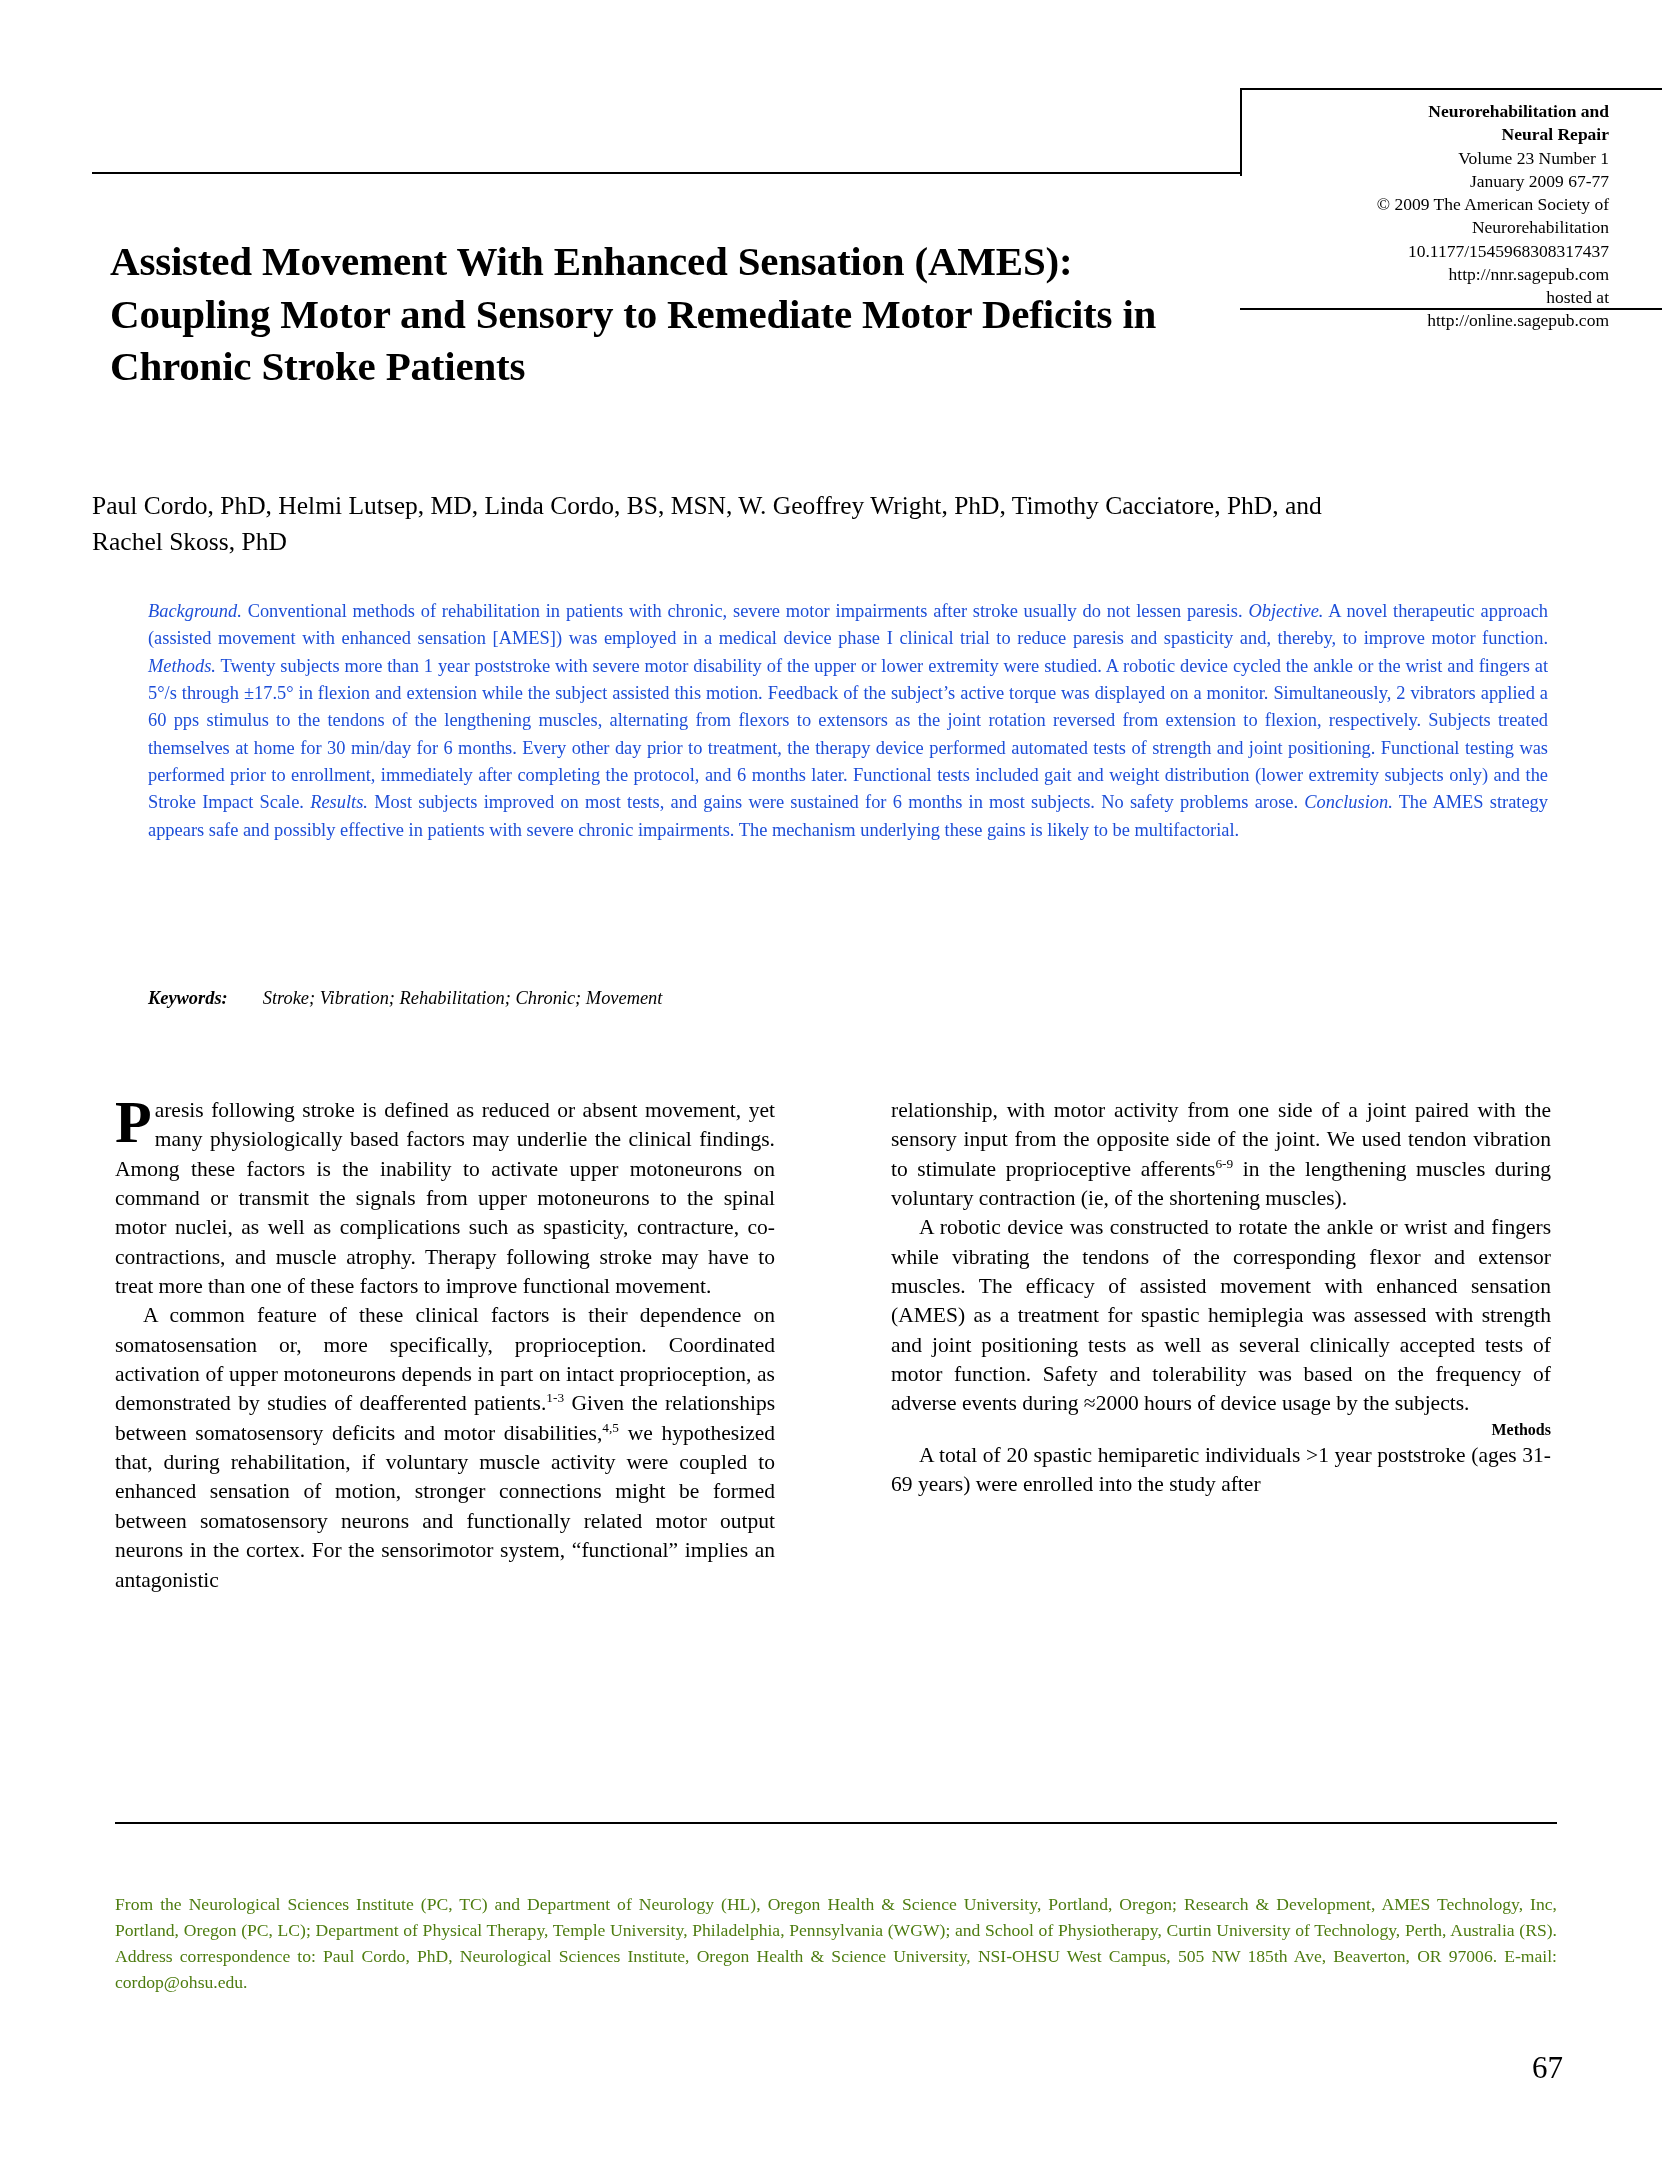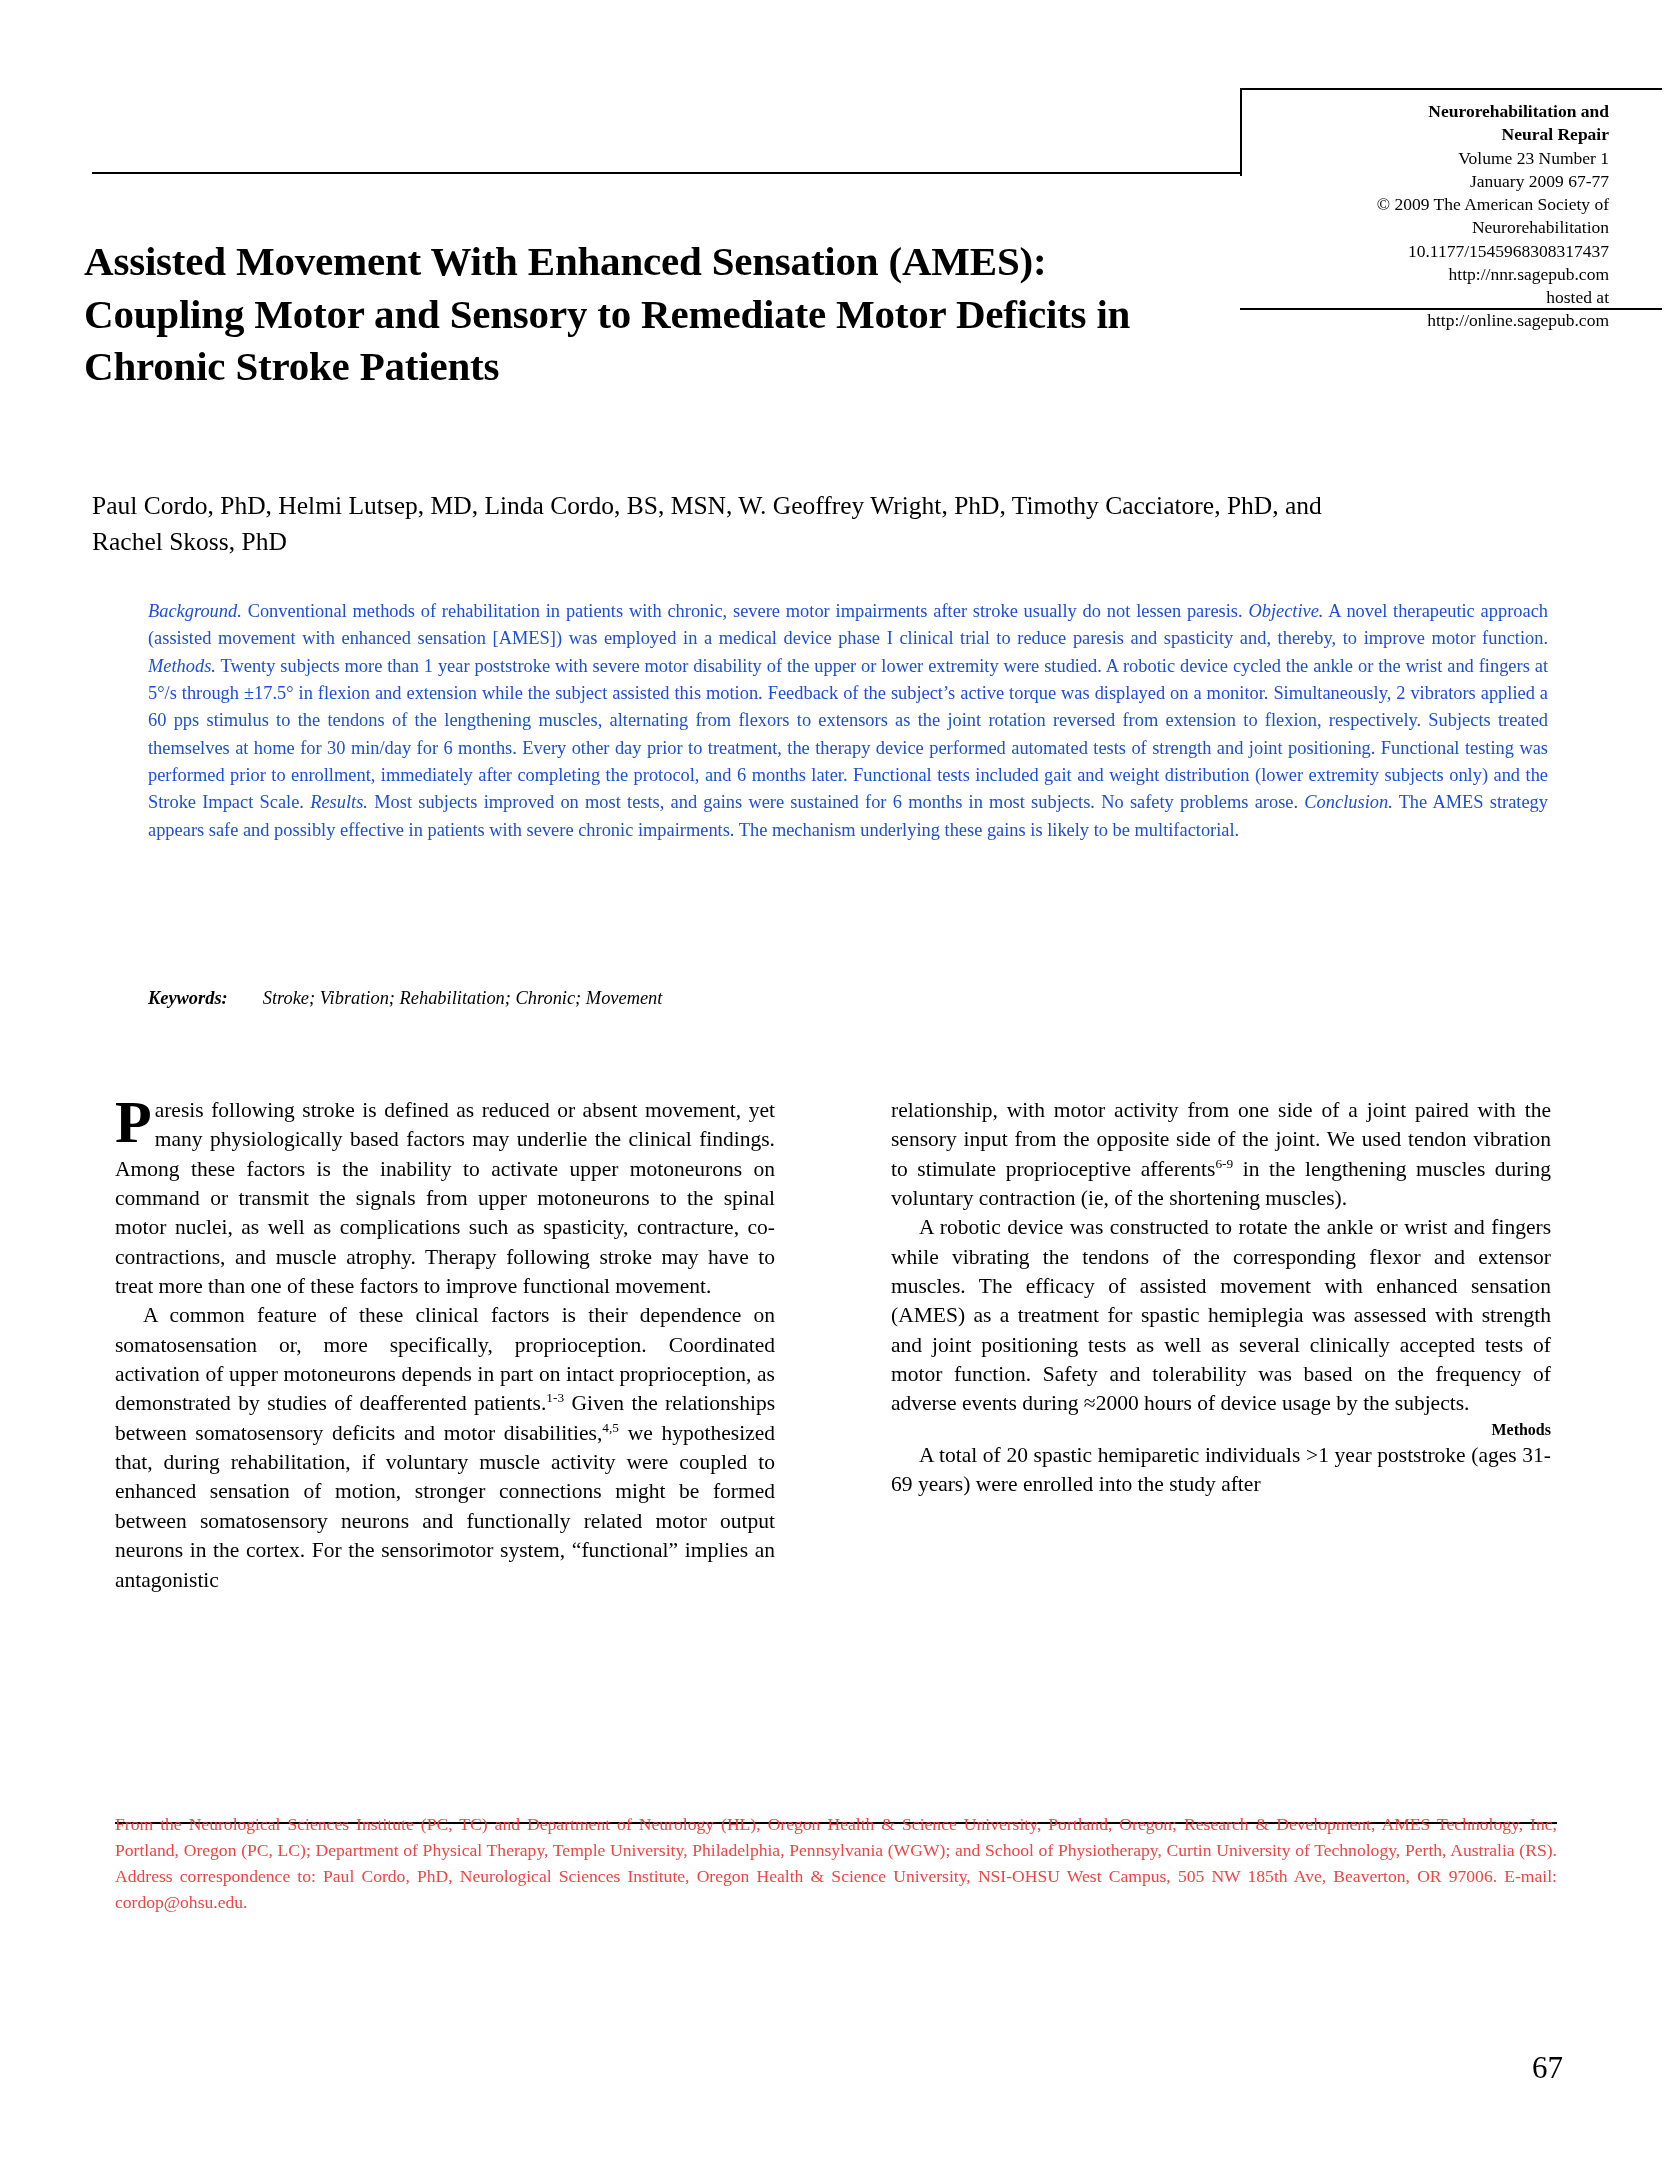--- a/index.html
+++ b/index.html
@@ -75,21 +75,21 @@
     left: 92px;
     top: 172px;
     width: 1150px;
     height: 0;
     border-top: 2px solid #000;
   }
 
   
   #article-title {
     position: absolute;
-    left: 84px;
+    left: 110px;
     top: 208px;
     width: 1120px;
     font-family: "Liberation Serif", "DejaVu Serif", serif;
     font-weight: bold;
     font-size: 41px;
     line-height: 1.28;
     letter-spacing: -0.2px;
     color: #000;
   }
 
@@ -181,26 +181,26 @@
     position: absolute;
     left: 115px;
     top: 1822px;
     width: 1442px;
     height: 0;
     border-top: 2px solid #000;
   }
   #footnote {
     position: absolute;
     left: 115px;
-    top: 1812px;
+    top: 1892px;
     width: 1442px;
     font-size: 17.6px;
     line-height: 1.47;
     text-align: justify;
-    color: #ef4444;
+    color: #4d7c0f;
   }
 
   
   #download-line {
     position: absolute;
     left: 0;
     top: 2078px;
     width: 1675px;
     text-align: center;
     font-family: "Liberation Sans", "DejaVu Sans", sans-serif;

